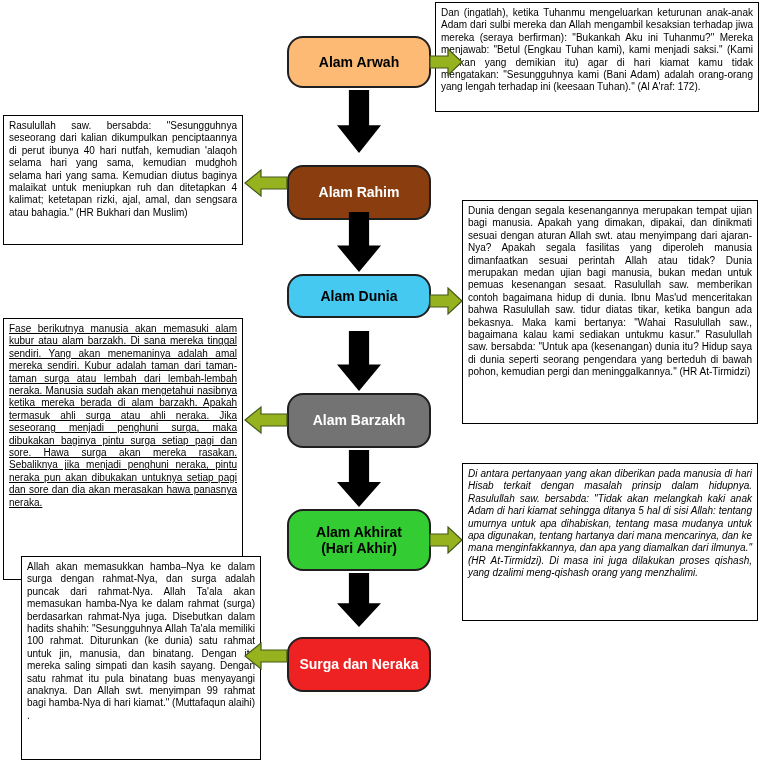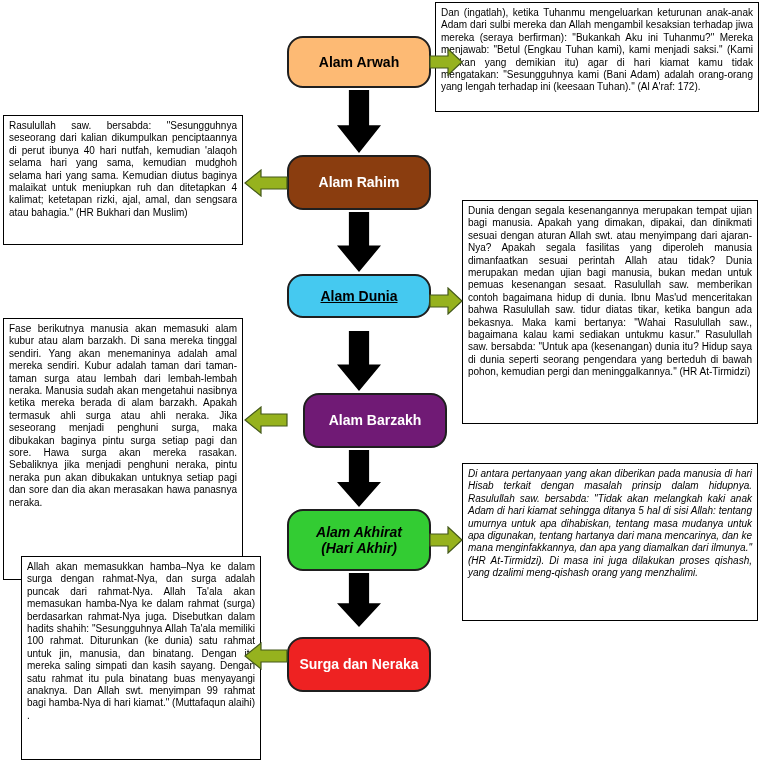--- a/index.html
+++ b/index.html
@@ -8,36 +8,36 @@
   .canvas { position:relative; width:761px; height:763px; background:#fff; overflow:hidden; }
 
   .note {
     position:absolute; background:#fff; border:1px solid #000;
     font-size:10px; line-height:12.4px; padding:4px 5px;
     text-align:justify; overflow:hidden; z-index:1;
   }
   .n0 { left:435px; top:2px;   width:324px; height:110px; }
   .n1 { left:3px;   top:115px; width:240px; height:130px; }
   .n2 { left:462px; top:200px; width:296px; height:224px; }
-  .n3 { left:3px;   top:318px; width:240px; height:262px; }
+  .n3 { left:3px;   top:318px; width:240px; height:262px;text-decoration:underline; }
   .n4 { left:462px; top:463px; width:296px; height:158px;font-style:italic; }
   .n5 { left:21px;   top:556px; width:240px; height:204px; }
 
   .stage {
     position:absolute; left:287px; width:144px; z-index:2;
     border:2px solid #1f1f1f; border-radius:16px;
     display:flex; align-items:center; justify-content:center;
     text-align:center; font-weight:bold; font-size:14px; line-height:1.15;
     padding:4px 10px;
   }
   .s0 { top:36px;  height:52px; }
-  .s1 { top:155px; height:55px; }
-  .s2 { top:274px; height:44px;text-decoration:underline; }
+  .s1 { top:165px; height:55px; }
+  .s2 { top:274px; height:44px; }
   .s3 { top:393px; height:55px; }
-  .s4 { top:509px; height:62px;font-style:italic; }
+  .s4 { top:509px; height:62px; }
   .s5 { top:629px; height:55px;margin-top:8px; }
 
   .varrow {
     position:absolute; left:337px; width:44px; z-index:2;
     clip-path:polygon(27% 0, 73% 0, 73% 56%, 100% 56%, 50% 100%, 0 56%, 27% 56%);
   }
   .a0 { top:90px;  height:63px; }
   .a1 { top:212px; height:60px; }
   .a2 { top:331px; height:60px; }
   .a3 { top:450px; height:57px; }
@@ -59,21 +59,21 @@
   <div class="note n0">Dan (ingatlah), ketika Tuhanmu mengeluarkan keturunan anak-anak Adam dari sulbi mereka dan Allah mengambil kesaksian terhadap jiwa mereka (seraya berfirman): "Bukankah Aku ini Tuhanmu?" Mereka menjawab: "Betul (Engkau Tuhan kami), kami menjadi saksi." (Kami lakukan yang demikian itu) agar di hari kiamat kamu tidak mengatakan: "Sesungguhnya kami (Bani Adam) adalah orang-orang yang lengah terhadap ini (keesaan Tuhan)." (Al A'raf: 172).</div>
   <div class="note n1">Rasulullah saw. bersabda: "Sesungguhnya seseorang dari kalian dikumpulkan penciptaannya di perut ibunya 40 hari nutfah, kemudian 'alaqoh selama hari yang sama, kemudian mudghoh selama hari yang sama. Kemudian diutus baginya malaikat untuk meniupkan ruh dan ditetapkan 4 kalimat; ketetapan rizki, ajal, amal, dan sengsara atau bahagia." (HR Bukhari dan Muslim)</div>
   <div class="note n2">Dunia dengan segala kesenangannya merupakan tempat ujian bagi manusia. Apakah yang dimakan, dipakai, dan dinikmati sesuai dengan aturan Allah swt. atau menyimpang dari ajaran-Nya? Apakah segala fasilitas yang diperoleh manusia dimanfaatkan sesuai perintah Allah atau tidak? Dunia merupakan medan ujian bagi manusia, bukan medan untuk pemuas kesenangan sesaat. Rasulullah saw. memberikan contoh bagaimana hidup di dunia. Ibnu Mas'ud menceritakan bahwa Rasulullah saw. tidur diatas tikar, ketika bangun ada bekasnya. Maka kami bertanya: "Wahai Rasulullah saw., bagaimana kalau kami sediakan untukmu kasur." Rasulullah saw. bersabda: "Untuk apa (kesenangan) dunia itu? Hidup saya di dunia seperti seorang pengendara yang berteduh di bawah pohon, kemudian pergi dan meninggalkannya." (HR At-Tirmidzi)</div>
   <div class="note n3">Fase berikutnya manusia akan memasuki alam kubur atau alam barzakh. Di sana mereka tinggal sendiri. Yang akan menemaninya adalah amal mereka sendiri. Kubur adalah taman dari taman-taman surga atau lembah dari lembah-lembah neraka. Manusia sudah akan mengetahui nasibnya ketika mereka berada di alam barzakh. Apakah termasuk ahli surga atau ahli neraka. Jika seseorang menjadi penghuni surga, maka dibukakan baginya pintu surga setiap pagi dan sore. Hawa surga akan mereka rasakan. Sebaliknya jika menjadi penghuni neraka, pintu neraka pun akan dibukakan untuknya setiap pagi dan sore dan dia akan merasakan hawa panasnya neraka.</div>
   <div class="note n4">Di antara pertanyaan yang akan diberikan pada manusia di hari Hisab terkait dengan masalah prinsip dalam hidupnya. Rasulullah saw. bersabda: "Tidak akan melangkah kaki anak Adam di hari kiamat sehingga ditanya 5 hal di sisi Allah: tentang umurnya untuk apa dihabiskan, tentang masa mudanya untuk apa digunakan, tentang hartanya dari mana mencarinya, dan ke mana menginfakkannya, dan apa yang diamalkan dari ilmunya." (HR At-Tirmidzi). Di masa ini juga dilakukan proses qishash, yang dzalimi meng-qishash orang yang menzhalimi.</div>
   <div class="note n5">Allah akan memasukkan hamba–Nya ke dalam surga dengan rahmat-Nya, dan surga adalah puncak dari rahmat-Nya. Allah Ta'ala akan memasukan hamba-Nya ke dalam rahmat (surga) berdasarkan rahmat-Nya juga. Disebutkan dalam hadits shahih: "Sesungguhnya Allah Ta'ala memiliki 100 rahmat. Diturunkan (ke dunia) satu rahmat untuk jin, manusia, dan binatang. Dengan itu mereka saling simpati dan kasih sayang. Dengan satu rahmat itu pula binatang buas menyayangi anaknya. Dan Allah swt. menyimpan 99 rahmat bagi hamba-Nya di hari kiamat." (Muttafaqun alaihi) .</div>
 
   <div class="stage s0" style="background: #fdba74; color: rgb(0, 0, 0);">Alam Arwah</div>
   <div class="stage s1" style="background: rgb(138, 61, 15); color: rgb(255, 255, 255);">Alam Rahim</div>
   <div class="stage s2" style="background: rgb(69, 201, 240); color: rgb(0, 0, 0);">Alam Dunia</div>
-  <div class="stage s3" style="background: #701a75; color: rgb(255, 255, 255); margin-left: 16px;">Alam Barzakh</div>
+  <div class="stage s3" style="background: #737373; color: rgb(255, 255, 255);">Alam Barzakh</div>
   <div class="stage s4" style="background: rgb(51, 204, 51); color: rgb(0, 0, 0);">Alam Akhirat (Hari Akhir)</div>
   <div class="stage s5" style="background: rgb(238, 34, 34); color: rgb(255, 255, 255);">Surga dan Neraka</div>
 
   <div class="varrow a0" style="background: rgb(0, 0, 0);"></div>
   <div class="varrow a1" style="background: rgb(0, 0, 0);"></div>
   <div class="varrow a2" style="background: rgb(0, 0, 0);"></div>
   <div class="varrow a3" style="background: rgb(0, 0, 0);"></div>
   <div class="varrow a4" style="background: rgb(0, 0, 0);"></div>
 
   <svg class="harrow g0" width="34" height="28" viewBox="0 0 34 28">

